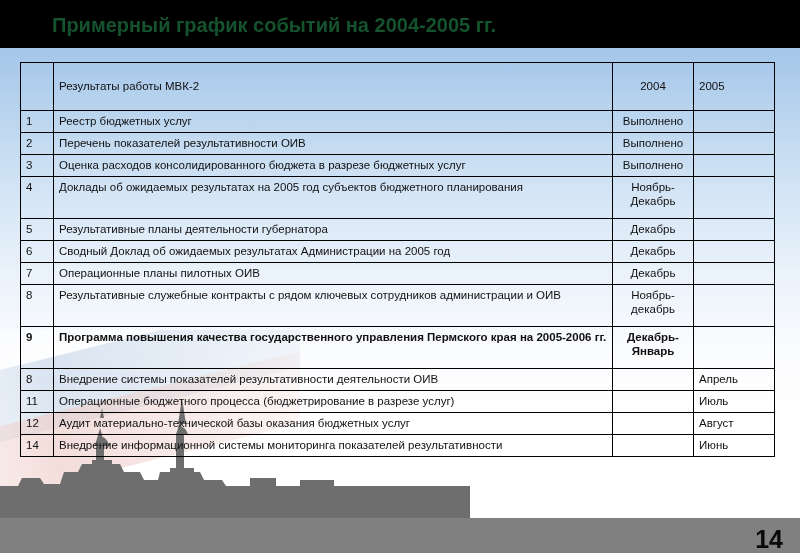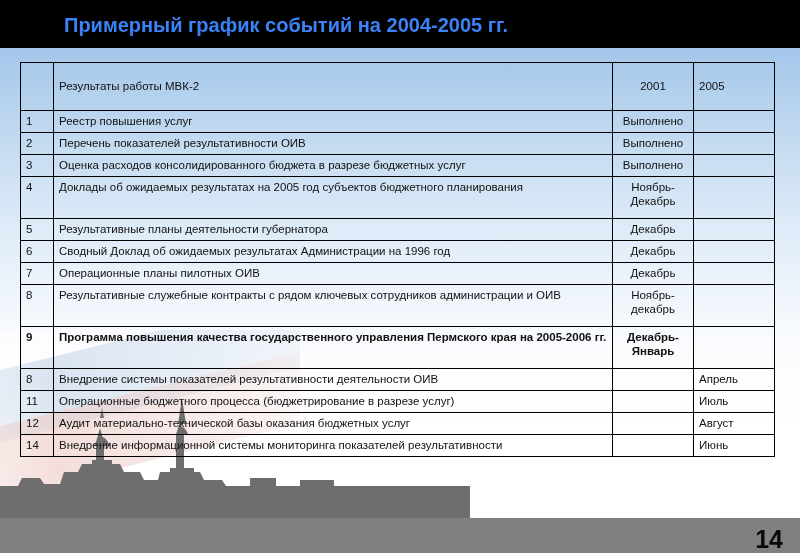--- a/index.html
+++ b/index.html
@@ -79,22 +79,22 @@
   }
 
   
   .title-bar {
     position: absolute;
     left: 0; top: 0; width: 800px; height: 48px;
     background: #000000;
   }
   .title-text {
     position: absolute;
-    left: 64px; top: 14px;
-    color: #3b82f6;
+    left: 52px; top: 14px;
+    color: #14532d;
     font-size: 20px;
     font-weight: bold;
     white-space: nowrap;
     letter-spacing: 0px;
   }
 
   
   .table-wrap {
     position: absolute;
     left: 20px; top: 62px;
@@ -174,28 +174,28 @@
 
   <div class="title-bar"></div>
   <div class="title-text">Примерный график событий на 2004-2005 гг.</div>
 
   <div class="table-wrap">
     <table class="grid">
       <thead>
         <tr>
           <th class="col-num"></th>
           <th class="col-title">Результаты работы МВК-2</th>
-          <th class="col-2004">2001</th>
+          <th class="col-2004">2004</th>
           <th class="col-2005">2005</th>
         </tr>
       </thead>
       <tbody id="table-body">
           <tr>
             <td class="col-num">1</td>
-            <td class="col-title">Реестр повышения услуг</td>
+            <td class="col-title">Реестр бюджетных услуг</td>
             <td class="col-2004">Выполнено</td>
             <td class="col-2005"></td>
           </tr>
           <tr>
             <td class="col-num">2</td>
             <td class="col-title">Перечень показателей результативности ОИВ</td>
             <td class="col-2004">Выполнено</td>
             <td class="col-2005"></td>
           </tr>
           <tr>
@@ -211,21 +211,21 @@
             <td class="col-2005"></td>
           </tr>
           <tr>
             <td class="col-num">5</td>
             <td class="col-title">Результативные планы деятельности губернатора</td>
             <td class="col-2004">Декабрь</td>
             <td class="col-2005"></td>
           </tr>
           <tr>
             <td class="col-num">6</td>
-            <td class="col-title">Сводный Доклад об ожидаемых результатах Администрации на 1996 год</td>
+            <td class="col-title">Сводный Доклад об ожидаемых результатах Администрации на 2005 год</td>
             <td class="col-2004">Декабрь</td>
             <td class="col-2005"></td>
           </tr>
           <tr>
             <td class="col-num">7</td>
             <td class="col-title">Операционные планы пилотных ОИВ</td>
             <td class="col-2004">Декабрь</td>
             <td class="col-2005"></td>
           </tr>
           <tr class="tall">

